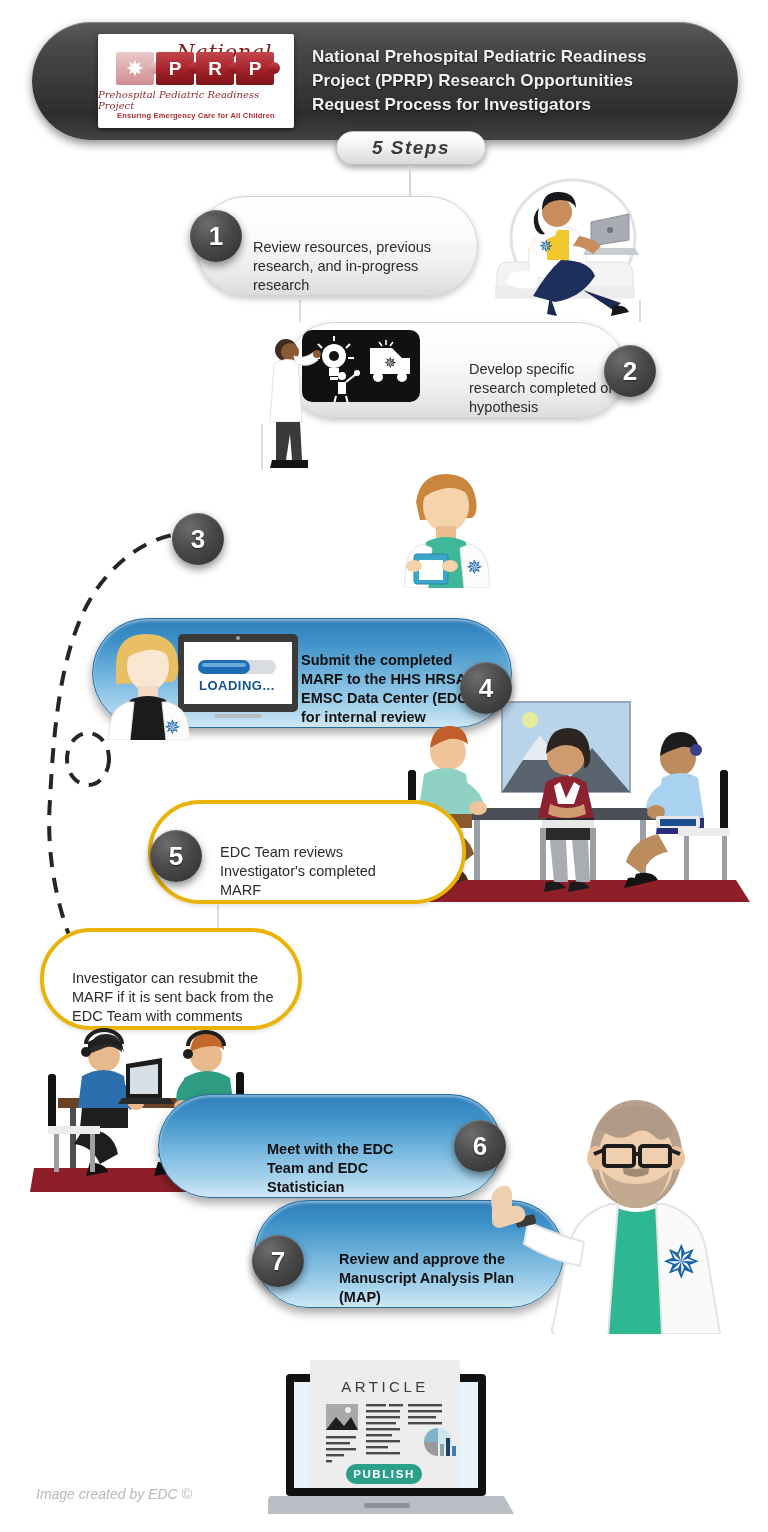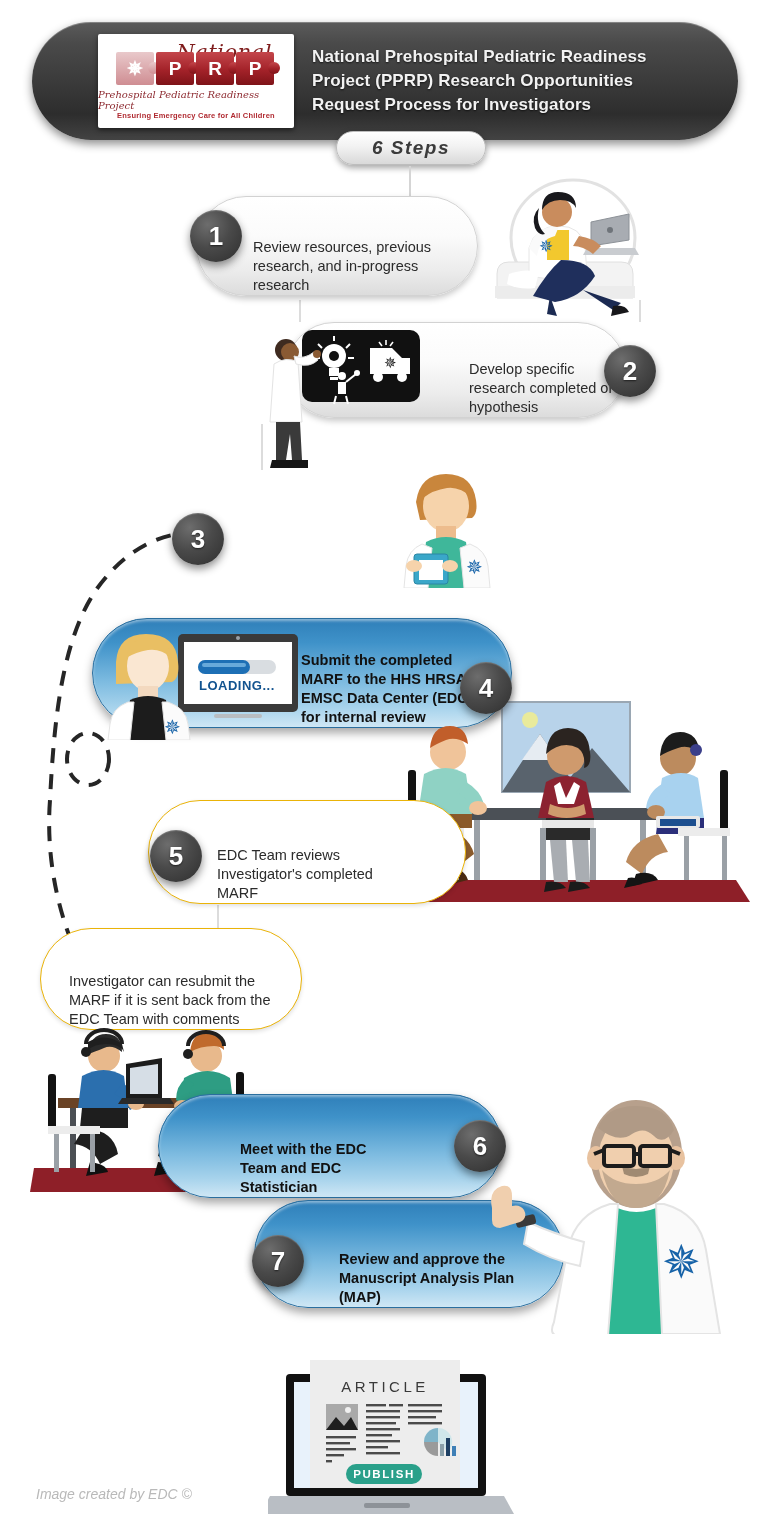--- a/index.html
+++ b/index.html
@@ -69,21 +69,21 @@
     position:absolute; display:flex; align-items:flex-end;
     border-radius:999px;
   }
   .pill.grey {
     background: linear-gradient(180deg,#ffffff 0%,#fbfbfb 40%,#ececec 75%,#dcdcdc 100%);
     border:1px solid #d2d2d2;
     box-shadow: 0 3px 6px rgba(0,0,0,.22), inset 0 1px 0 #fff;
   }
   .pill.grey-outline {
     background: #ffffff;
-    border:1px solid #eab308;
+    border:4px solid #eab308;
     box-shadow: 0 2px 4px rgba(0,0,0,.12);
   }
   .pill.blue {
     background: linear-gradient(180deg,#2f7fb9 0%,#3f92c9 22%,#7dbbe0 58%,#a7d3ec 82%,#cfe7f5 100%);
     border:1px solid #2a6e9e;
     box-shadow: 0 5px 10px rgba(0,0,0,.35), inset 0 2px 3px rgba(255,255,255,.45);
   }
 
   .pill-text { font-size:14.5px; line-height:19px; color:#2b2b2b; }
   .pill.blue .pill-text { font-weight:bold; color:#111; }
@@ -130,21 +130,21 @@
         <div class="pz">
             <span>P</span>
           </div>
       </div>
       <div class="logo-sub1">Prehospital Pediatric Readiness Project</div>
       <div class="logo-sub2">Ensuring Emergency Care for All Children</div>
     </div>
     <div class="header-title">National Prehospital Pediatric Readiness Project (PPRP) Research Opportunities Request Process for Investigators</div>
   </div>
 
-  <div class="steps-badge">6 Steps</div>
+  <div class="steps-badge">5 Steps</div>
 
   <svg class="dash-svg" width="768" height="1532">
 
     <path d="M410 166 L410 196" stroke="#d5d5d5" stroke-width="2" fill="none"></path>
 
     <path d="M300 300 L300 322" stroke="#dcdcdc" stroke-width="2" fill="none"></path>
     <path d="M640 300 L640 322" stroke="#dcdcdc" stroke-width="2" fill="none"></path>
     <path d="M262 424 L262 470" stroke="#dcdcdc" stroke-width="2" fill="none"></path>
     <path d="M218 905 L218 930" stroke="#dcdcdc" stroke-width="2" fill="none"></path>
 
@@ -402,21 +402,21 @@
       <path d="M158 110 q-26 6 -30 26 l18 8 q4 -18 22 -20z" fill="#1e1e1e"></path>
       <path d="M128 142 q16 2 18 10 l-22 4z" fill="#111111"></path>
       <rect x="206" y="52" width="8" height="60" rx="3" fill="#121212"></rect>
       <rect x="172" y="106" width="52" height="8" fill="#ececec"></rect>
       <rect x="178" y="114" width="5" height="38" fill="#9aa0a6"></rect>
       <rect x="214" y="114" width="5" height="38" fill="#9aa0a6"></rect>
     </svg>
   </div>
 
   <div class="pill blue" style="left:158px;top:1094px;width:344px;height:104px;">
-    <div class="pill-text" style="margin-left:81px;width:130px;">Meet with the EDC Team and EDC Statistician</div>
+    <div class="pill-text" style="margin-left:108px;width:130px;">Meet with the EDC Team and EDC Statistician</div>
   </div>
   <div class="badge-num" style="left:454px;top:1120px;">6</div>
 
   <div class="pill blue" style="left:254px;top:1200px;width:310px;height:108px;">
     <div class="pill-text" style="margin-left:84px;width:186px;">Review and approve the Manuscript Analysis Plan (MAP)</div>
   </div>
   <div class="badge-num" style="left:252px;top:1235px;">7</div>
 
   <div class="art" style="left:486px;top:1092px;width:250px;height:242px;z-index:8;">
     <svg width="250" height="242" viewBox="0 0 250 242">

